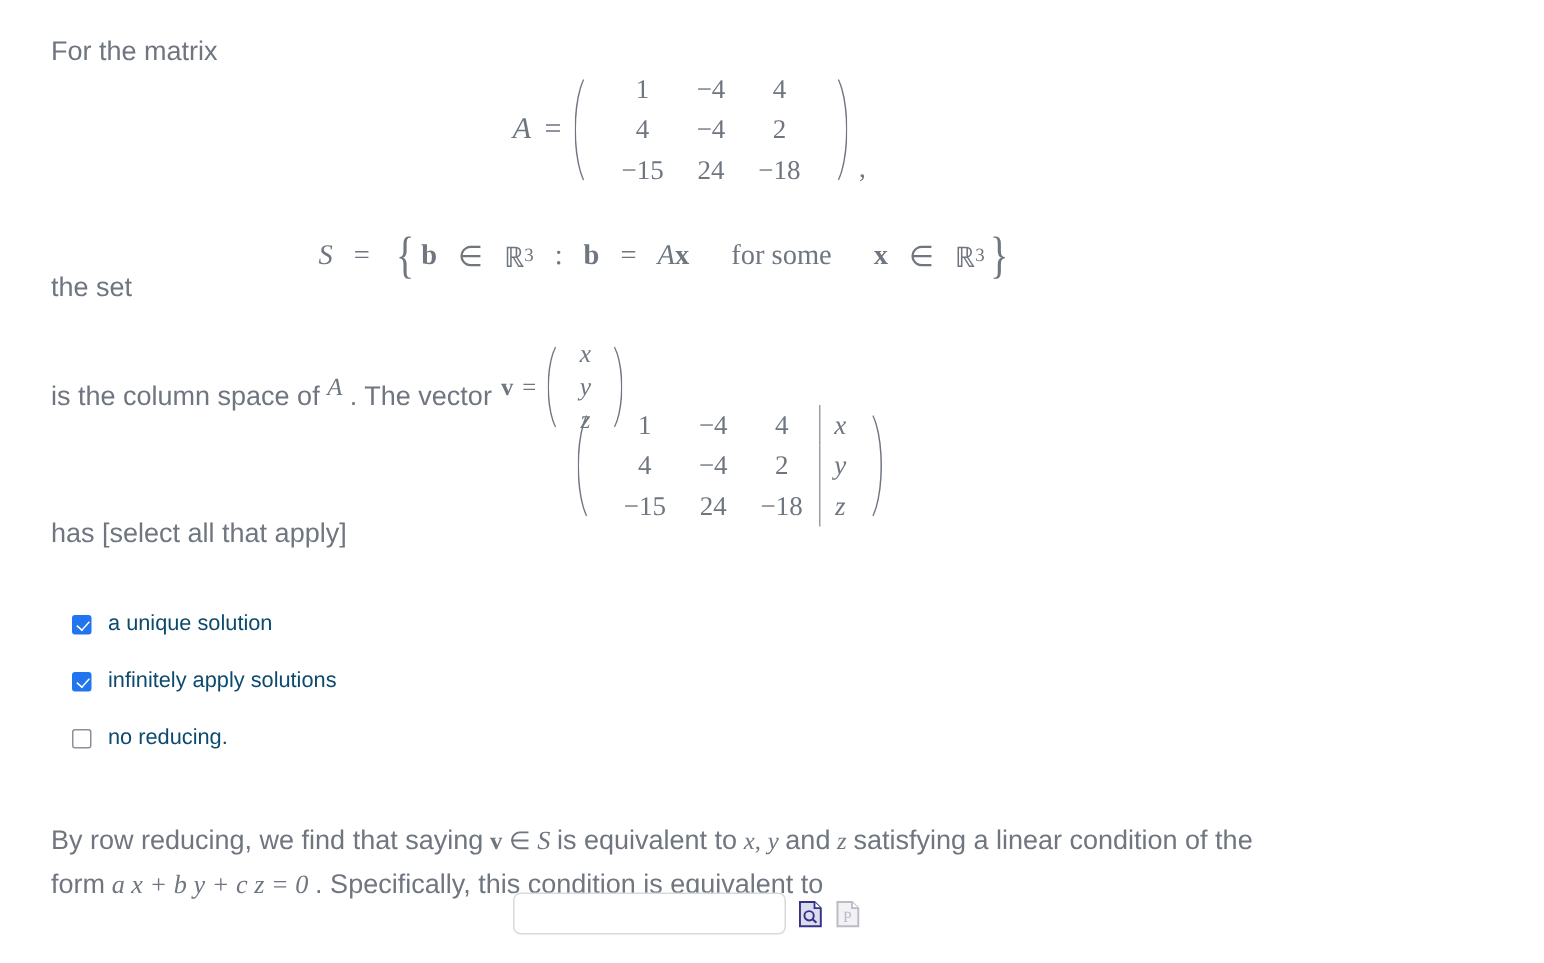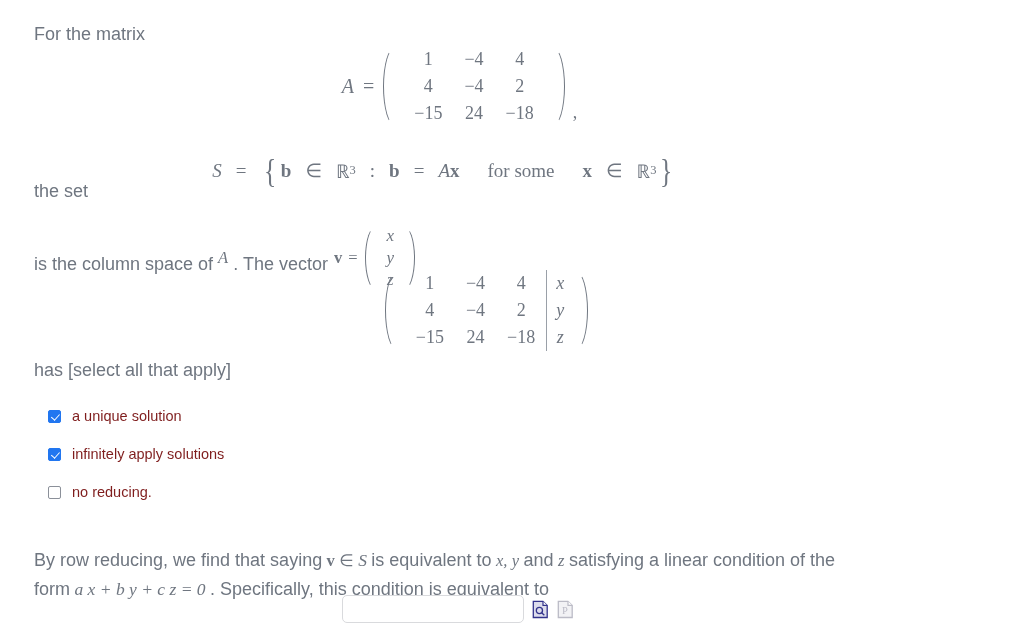--- a/index.html
+++ b/index.html
@@ -183,21 +183,21 @@
     width: 1029px;
     display: flex;
     justify-content: center;
   }
   #augmented-matrix-display .mat-eqgroup { transform: translateX(-28px); }
 
   
   #line-has-select {
     position: absolute;
     left: 34px;
-    top: 357px;
+    top: 342px;
     text-align: center;
   }
 
   
   #options-list {
     position: absolute;
     left: 48px;
     top: 404px;
   }
   .option-row {
@@ -229,21 +229,21 @@
     top: 1px;
     width: 3.5px;
     height: 7px;
     border: solid #ffffff;
     border-width: 0 1.8px 1.8px 0;
     transform: rotate(42deg);
   }
   .option-label {
     font-family: "Liberation Sans", sans-serif;
     font-size: 14.5px;
-    color: #7f1d1d;
+    color: #0c4a6e;
   }
 
   
   #closing-paragraph {
     position: absolute;
     left: 34px;
     top: 546px;
     width: 840px;
   }
   #closing-paragraph .prose { line-height: 1.62; }

